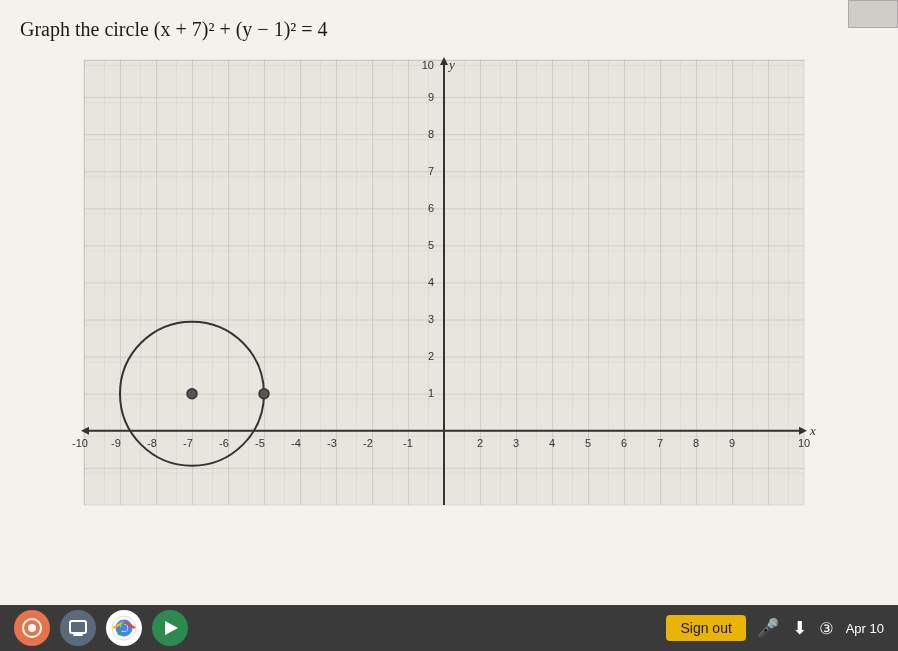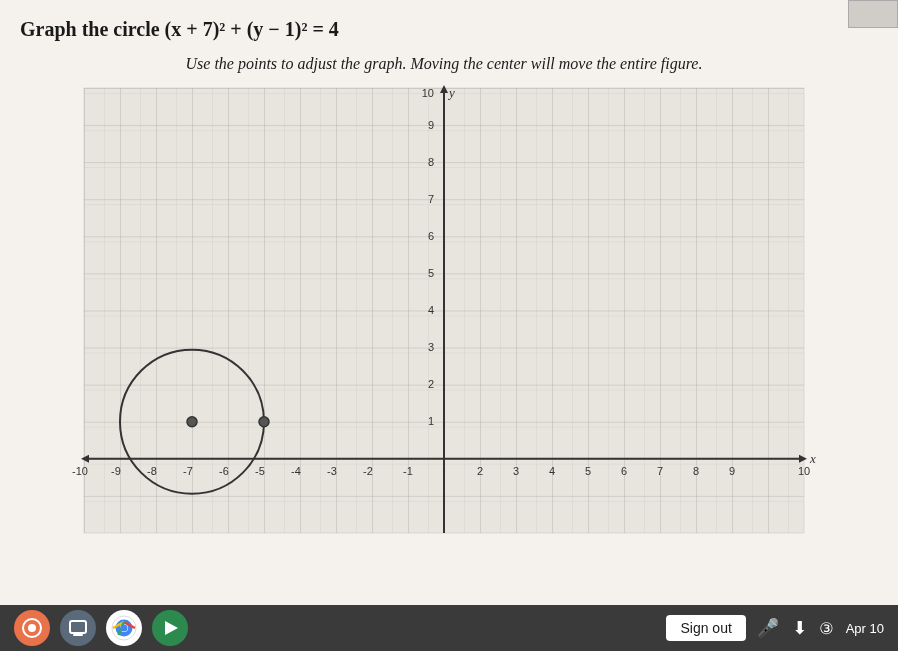--- a/index.html
+++ b/index.html
@@ -16,21 +16,21 @@
     .main-content {
       width: 100%;
       height: 605px;
       background: #f5f2ed;
       padding: 18px 30px 10px 20px;
       position: relative;
     }
 
     .problem-title {
       font-size: 20px;
-      font-weight: 700;
+      font-weight: 400;
       color: #1a1a1a;
       margin-bottom: 14px;
       font-family: Georgia, serif;
     }
 
     .instruction-text {
       text-align: center;
       font-size: 16px;
       color: #1a1a1a;
       margin-bottom: 10px;
@@ -75,21 +75,21 @@
       cursor: pointer;
     }
 
     .taskbar-right {
       display: flex;
       align-items: center;
       gap: 12px;
     }
 
     .sign-out-btn {
-      background: #ffffff;
+      background: #eab308;
       border: none;
       border-radius: 4px;
       padding: 5px 14px;
       font-size: 14px;
       color: #1a1a1a;
       cursor: pointer;
       font-family: Arial, sans-serif;
     }
 
     .taskbar-date {
@@ -115,21 +115,20 @@
     }
   </style>
 </head>
 <body>
 
 <div class="main-content">
   <div class="top-right-box"></div>
 
   <h1 class="problem-title">Graph the circle (x + 7)² + (y − 1)² = 4</h1>
 
-  <p class="instruction-text">Use the points to adjust the graph. Moving the center will move the entire figure.</p>
 
   <div class="graph-container">
     <svg class="graph-svg" width="760" height="470" viewBox="0 0 760 470">
 
       <rect x="20" y="5" width="720" height="445" fill="#e8e4de" stroke="#c8c4be" stroke-width="0.5"></rect>
 
       <defs>
         <pattern id="smallGrid" width="36" height="37.08" patternUnits="userSpaceOnUse" x="20" y="5">
           <path d="M 36 0 L 0 0 0 37.08" fill="none" stroke="#cdc9c3" stroke-width="0.7"></path>
         </pattern>

